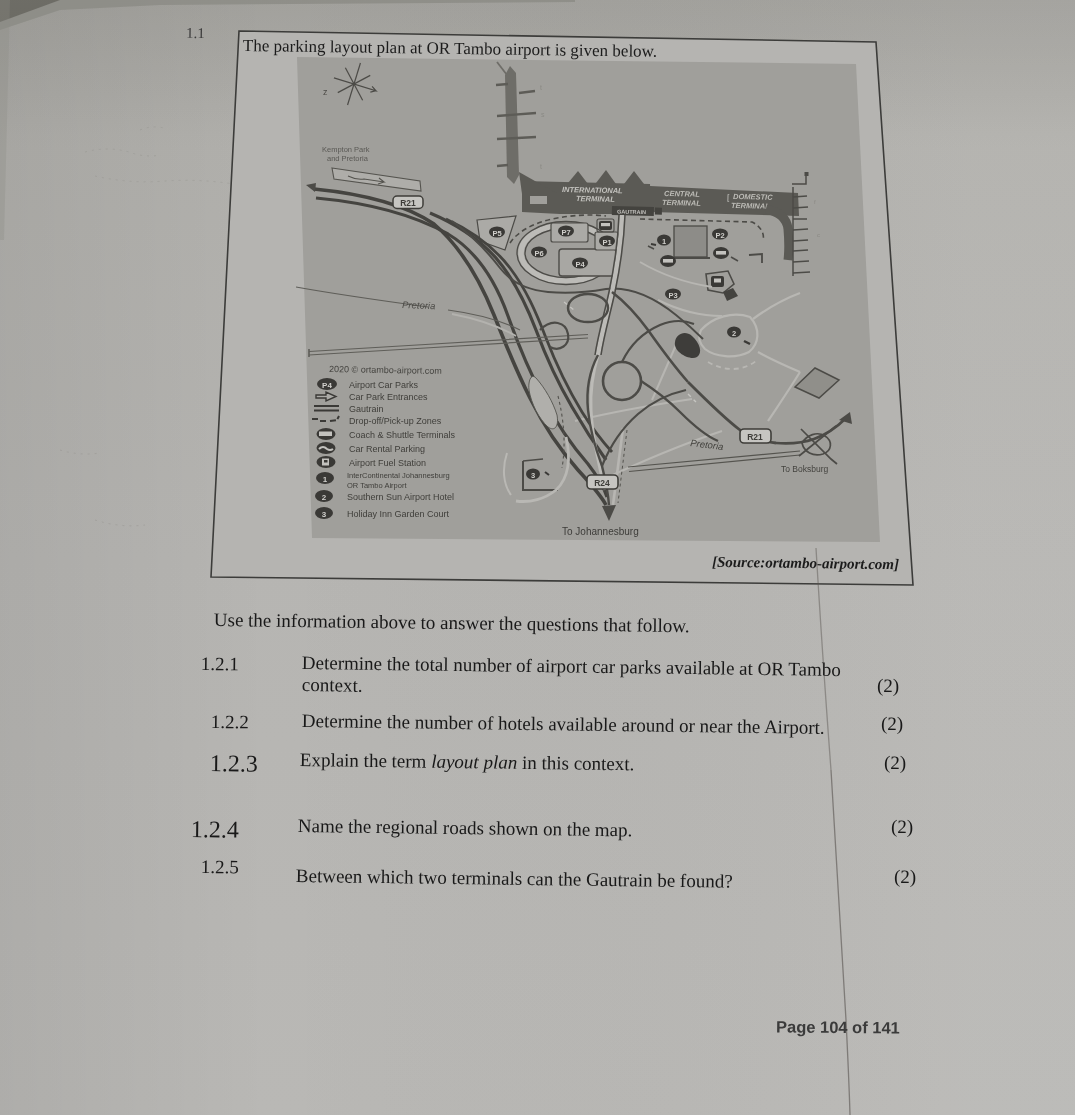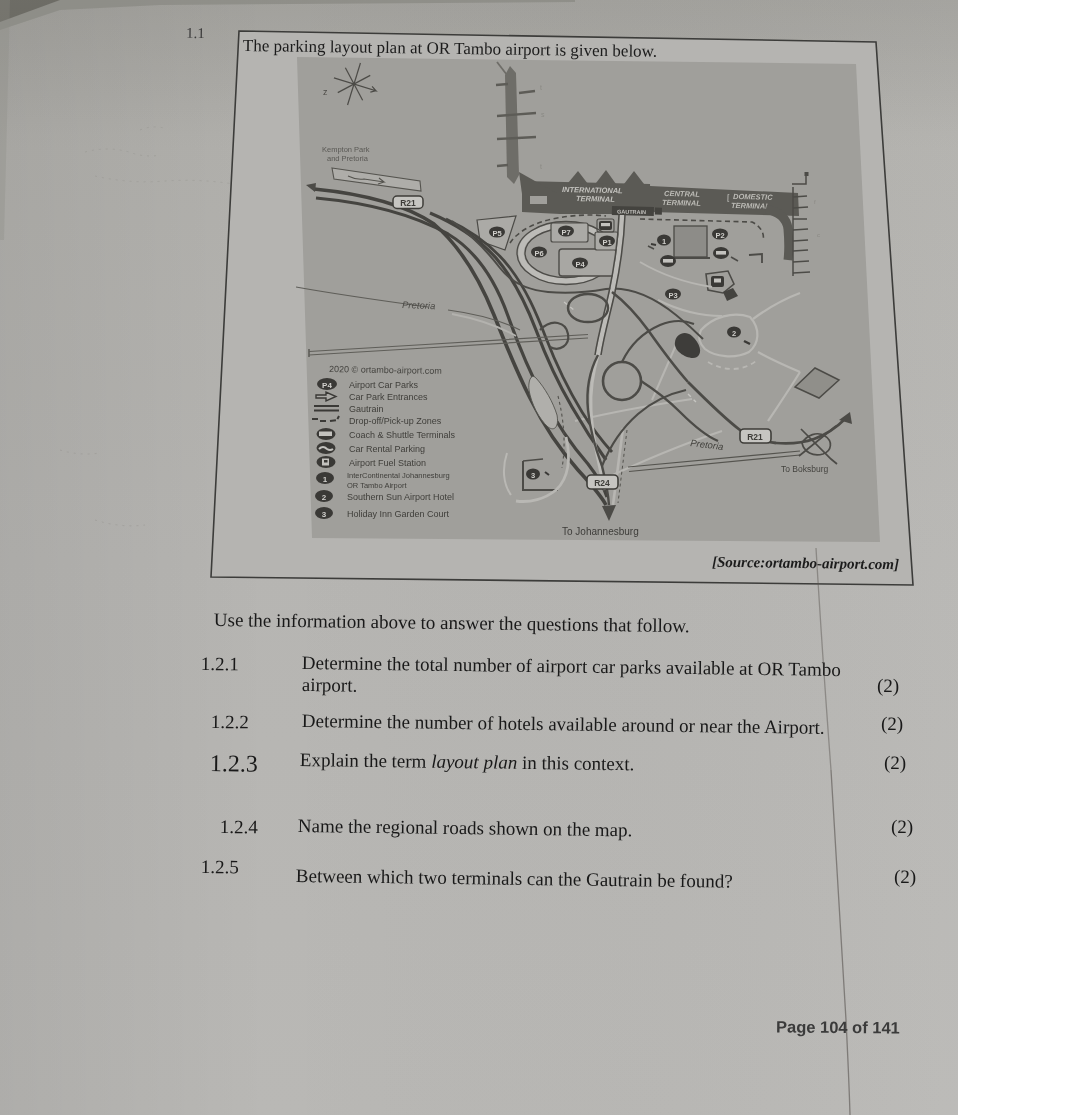--- a/index.html
+++ b/index.html
@@ -1,16 +1,16 @@
 <!DOCTYPE html>
 <html><head>
 <meta charset="utf-8">
 <style>
   html,body{margin:0;padding:0;}
-  #page{position:relative;width:958px;height:1115px;overflow:hidden;
+  #page{position:relative;width:1075px;height:1115px;overflow:hidden;
     background:#84cc16;
     font-family:"Liberation Serif", serif;}
   .t{position:absolute;color:#222;white-space:nowrap;}
 </style>
 </head>
 <body>
 <div id="page">
 
 <svg width="1075" height="1115" viewBox="0 0 1075 1115" style="position:absolute;left:0;top:0">
   <defs>
@@ -354,32 +354,32 @@
 </svg>
 
 <div class="t" style="left:243px;top:36px;font-size:17px;color:#1c1c1c;transform:rotate(0.8deg);transform-origin:left top">The parking layout plan at OR Tambo airport is given below.</div>
 
 <div class="t" style="left:712px;top:555px;font-size:15px;font-weight:bold;font-style:italic;color:#1c1c1c;transform:rotate(0.8deg)">[Source:ortambo-airport.com]</div>
 
 <div class="t" style="left:214px;top:609px;font-size:19px;color:#191919;transform:rotate(0.75deg);transform-origin:left top">Use the information above to answer the questions that follow.</div>
 
 <div class="t" style="left:201px;top:653px;font-size:19px;color:#191919;transform:rotate(0.75deg);transform-origin:left top">1.2.1</div>
 <div class="t" style="left:302px;top:652px;font-size:19px;color:#191919;transform:rotate(0.75deg);transform-origin:left top">Determine the total number of airport car parks available at OR Tambo</div>
-<div class="t" style="left:302px;top:674px;font-size:19px;color:#191919;transform:rotate(0.75deg);transform-origin:left top">airport.</div>
+<div class="t" style="left:302px;top:674px;font-size:19px;color:#191919;transform:rotate(0.75deg);transform-origin:left top">context.</div>
 <div class="t" style="left:877px;top:675px;font-size:19px;color:#191919;transform:rotate(0.75deg)">(2)</div>
 
 <div class="t" style="left:211px;top:711px;font-size:19px;color:#191919;transform:rotate(0.75deg);transform-origin:left top">1.2.2</div>
 <div class="t" style="left:302px;top:710px;font-size:19px;color:#191919;transform:rotate(0.75deg);transform-origin:left top">Determine the number of hotels available around or near the Airport.</div>
 <div class="t" style="left:881px;top:713px;font-size:19px;color:#191919;transform:rotate(0.75deg)">(2)</div>
 
 <div class="t" style="left:210px;top:750px;font-size:24px;color:#191919;transform:rotate(0.75deg);transform-origin:left top">1.2.3</div>
 <div class="t" style="left:300px;top:749px;font-size:19px;color:#191919;transform:rotate(0.75deg);transform-origin:left top">Explain the term <i>layout plan</i> in this context.</div>
 <div class="t" style="left:884px;top:752px;font-size:19px;color:#191919;transform:rotate(0.75deg)">(2)</div>
 
-<div class="t" style="left:220px;top:816px;font-size:19px;color:#191919;transform:rotate(0.75deg);transform-origin:left top">1.2.4</div>
+<div class="t" style="left:191px;top:816px;font-size:24px;color:#191919;transform:rotate(0.75deg);transform-origin:left top">1.2.4</div>
 <div class="t" style="left:298px;top:815px;font-size:19px;color:#191919;transform:rotate(0.75deg);transform-origin:left top">Name the regional roads shown on the map.</div>
 <div class="t" style="left:891px;top:816px;font-size:19px;color:#191919;transform:rotate(0.75deg)">(2)</div>
 
 <div class="t" style="left:201px;top:856px;font-size:19px;color:#191919;transform:rotate(0.75deg);transform-origin:left top">1.2.5</div>
 <div class="t" style="left:296px;top:865px;font-size:19px;color:#191919;transform:rotate(0.75deg);transform-origin:left top">Between which two terminals can the Gautrain be found?</div>
 <div class="t" style="left:894px;top:866px;font-size:19px;color:#191919;transform:rotate(0.75deg)">(2)</div>
 
 <div class="t" style="left:776px;top:1018px;font-size:16.5px;font-weight:bold;color:#3b3b3b;font-family:'Liberation Sans',sans-serif;transform:rotate(0.5deg)">Page 104 of 141</div>
 </div>
 

